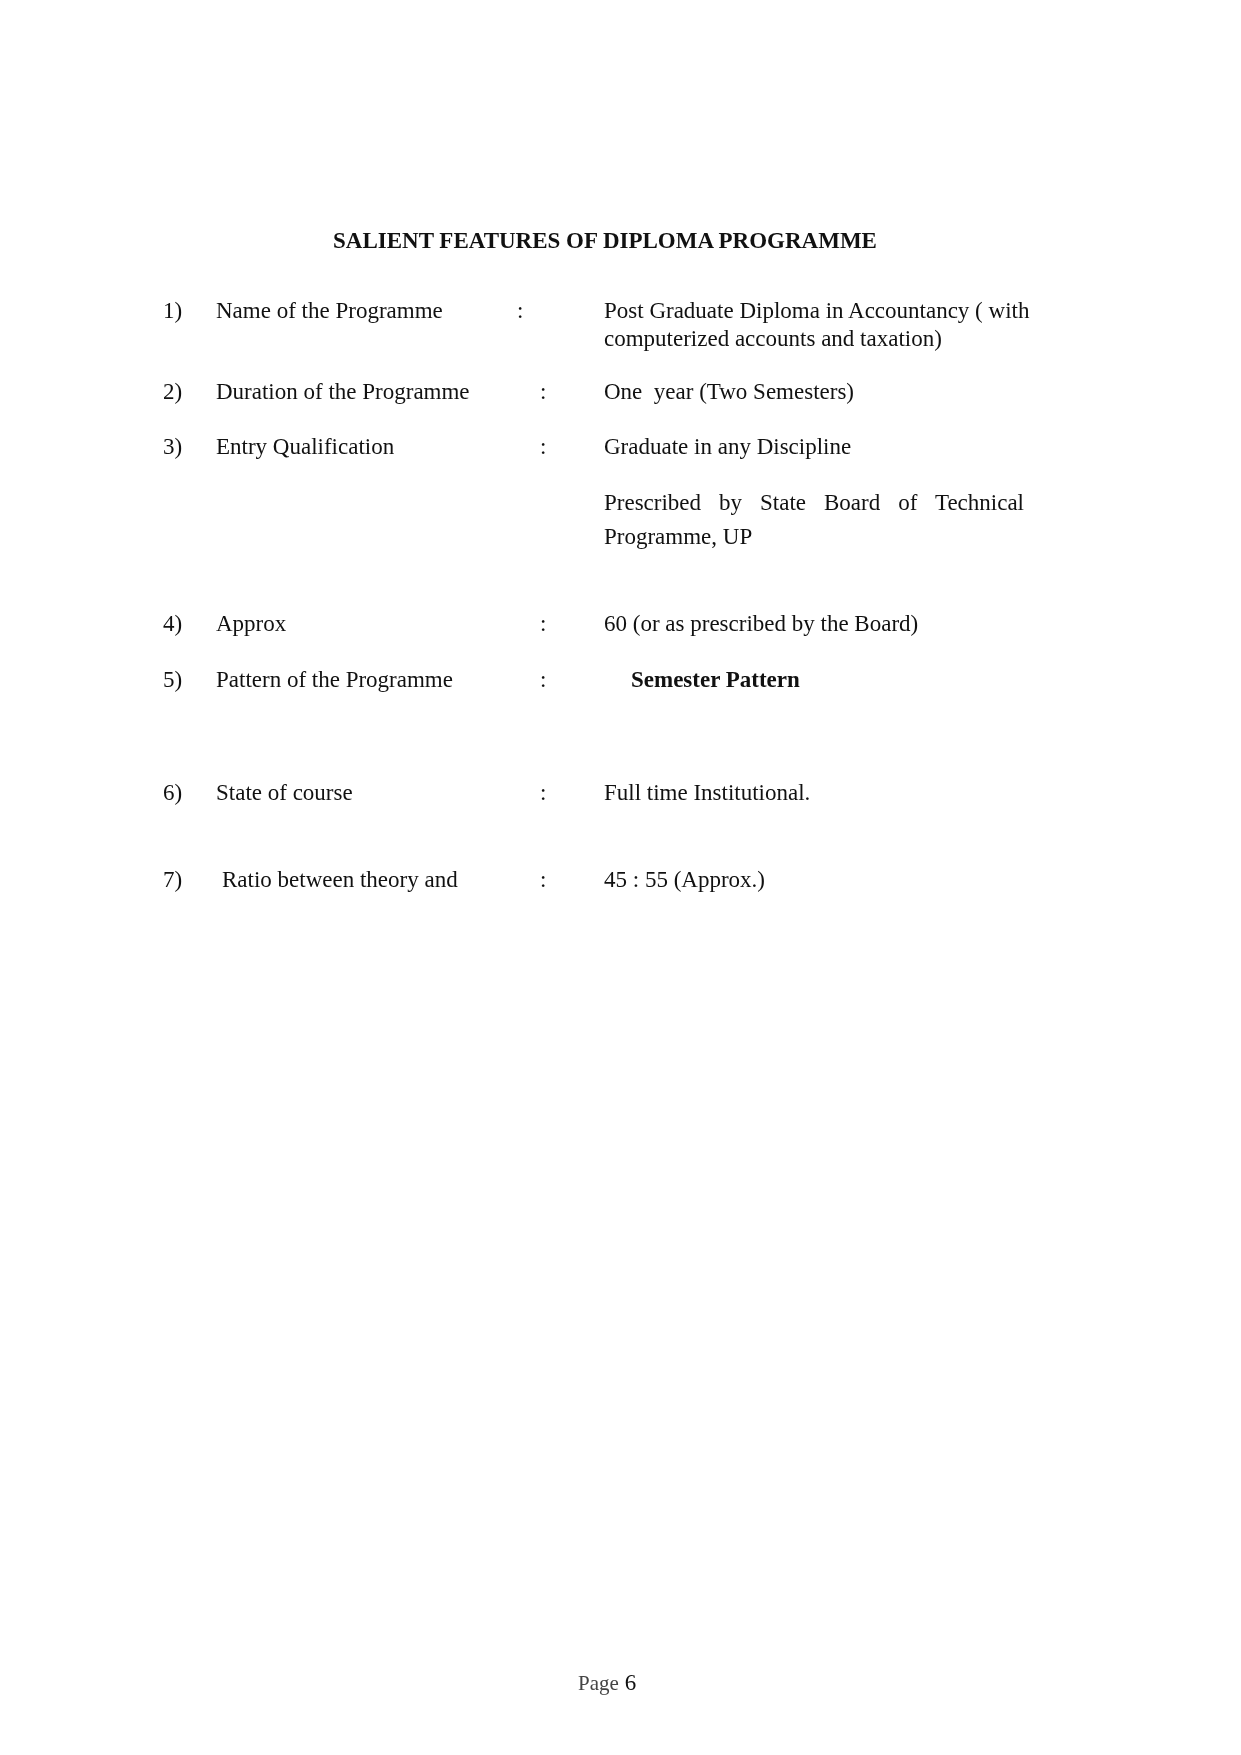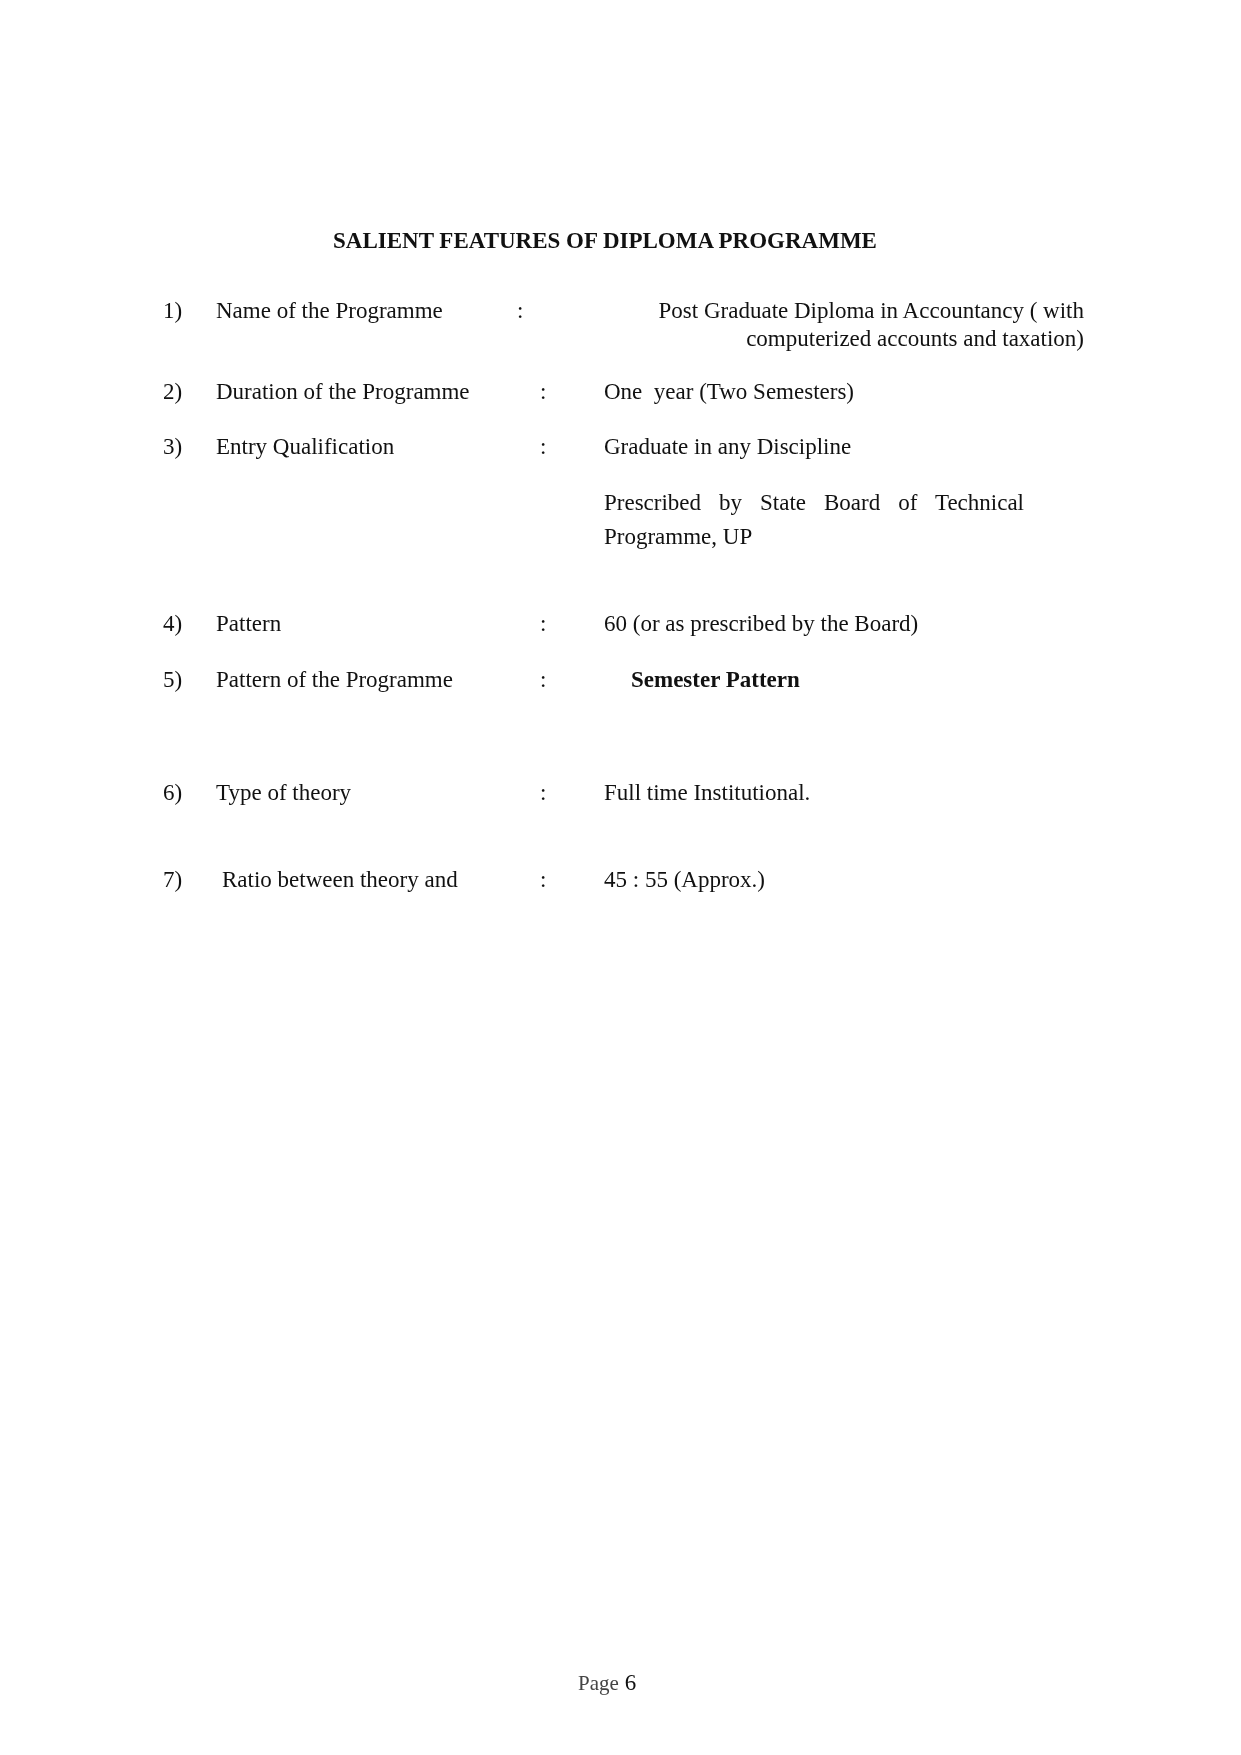--- a/index.html
+++ b/index.html
@@ -27,21 +27,21 @@
 <body>
 
 <div class="page serif">
 
   <div class="title serif">SALIENT FEATURES OF DIPLOMA PROGRAMME</div>
 
   <div class="row serif" style="top:297px;">
     <span class="num">1)</span>
     <span class="label">Name of the Programme</span>
     <span class="colon" style="left:517px;">:</span>
-    <span class="value" style="width:480px;text-align:right;">Post Graduate Diploma in Accountancy ( with computerized accounts and taxation)</span>
+    <span class="value" style="width:480px;">Post Graduate Diploma in Accountancy ( with computerized accounts and taxation)</span>
   </div>
 
   <div class="row serif" style="top:378px;">
     <span class="num">2)</span>
     <span class="label">Duration of the Programme</span>
     <span class="colon">:</span>
     <span class="value" style="white-space:pre;">One  year (Two Semesters)</span>
   </div>
 
   <div class="row serif" style="top:433px;">
@@ -49,35 +49,35 @@
     <span class="label">Entry Qualification</span>
     <span class="colon">:</span>
     <span class="value">Graduate in any Discipline</span>
   </div>
   <div class="row serif" style="top:486px;">
     <span class="value justify" style="width:420px;">Prescribed by State Board of Technical Programme, UP</span>
   </div>
 
   <div class="row serif" style="top:610px;">
     <span class="num">4)</span>
-    <span class="label">Pattern</span>
+    <span class="label">Approx</span>
     <span class="colon">:</span>
     <span class="value">60 (or as prescribed by the Board)</span>
   </div>
 
   <div class="row serif" style="top:666px;">
     <span class="num">5)</span>
     <span class="label">Pattern of the Programme</span>
     <span class="colon">:</span>
     <span class="value" style="left:631px;font-weight:bold;">Semester Pattern</span>
   </div>
 
   <div class="row serif" style="top:779px;">
     <span class="num">6)</span>
-    <span class="label">Type of theory</span>
+    <span class="label">State of course</span>
     <span class="colon">:</span>
     <span class="value">Full time Institutional.</span>
   </div>
 
   <div class="row serif" style="top:866px;">
     <span class="num">7)</span>
     <span class="label" style="left:222px;text-align:center;">Ratio between theory and</span>
     <span class="colon">:</span>
     <span class="value">45 : 55 (Approx.)</span>
   </div>

